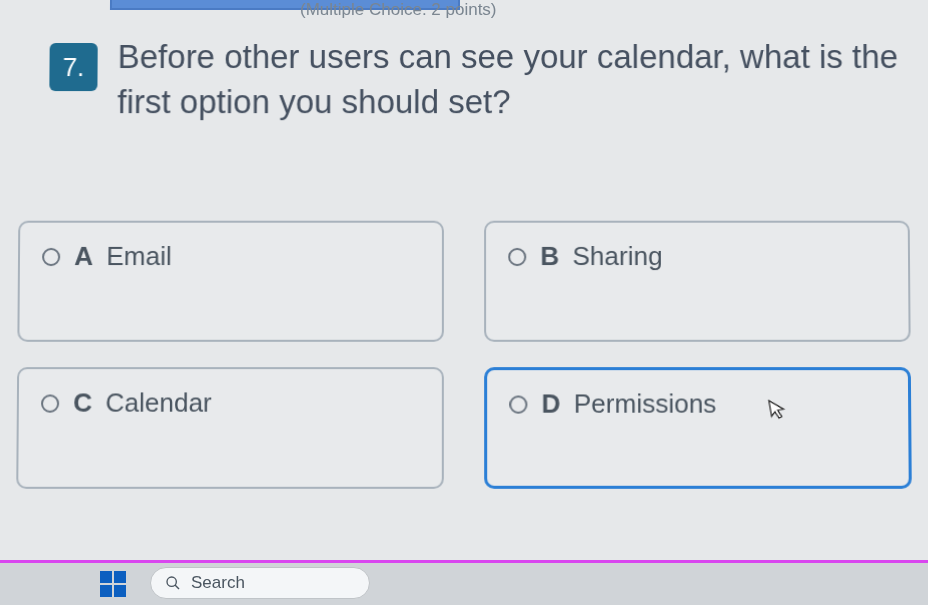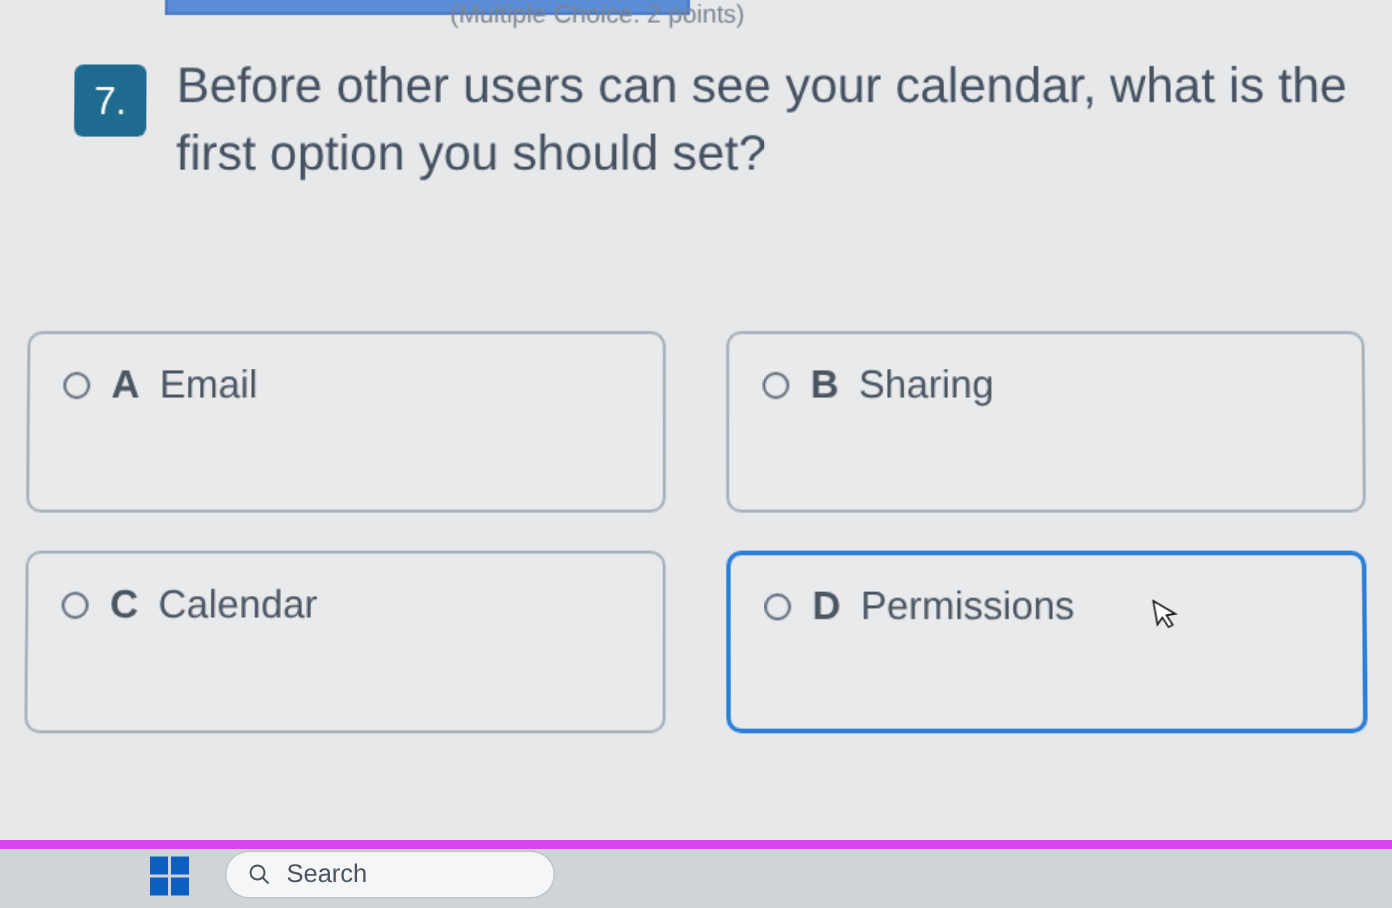--- a/index.html
+++ b/index.html
@@ -112,21 +112,21 @@
     .opt-text {
       font-weight: 400;
     }
     .taskbar {
       position: absolute;
       bottom: 0;
       left: 0;
       right: 0;
       height: 45px;
       background: #d0d4d8;
-      border-top: 6px solid #d946ef;
+      border-top: 3px solid #d946ef;
       display: flex;
       align-items: center;
       padding-left: 100px;
       gap: 20px;
     }
     .win-logo {
       position: absolute;
       left: 100px;
       bottom: 8px;
       width: 26px;

